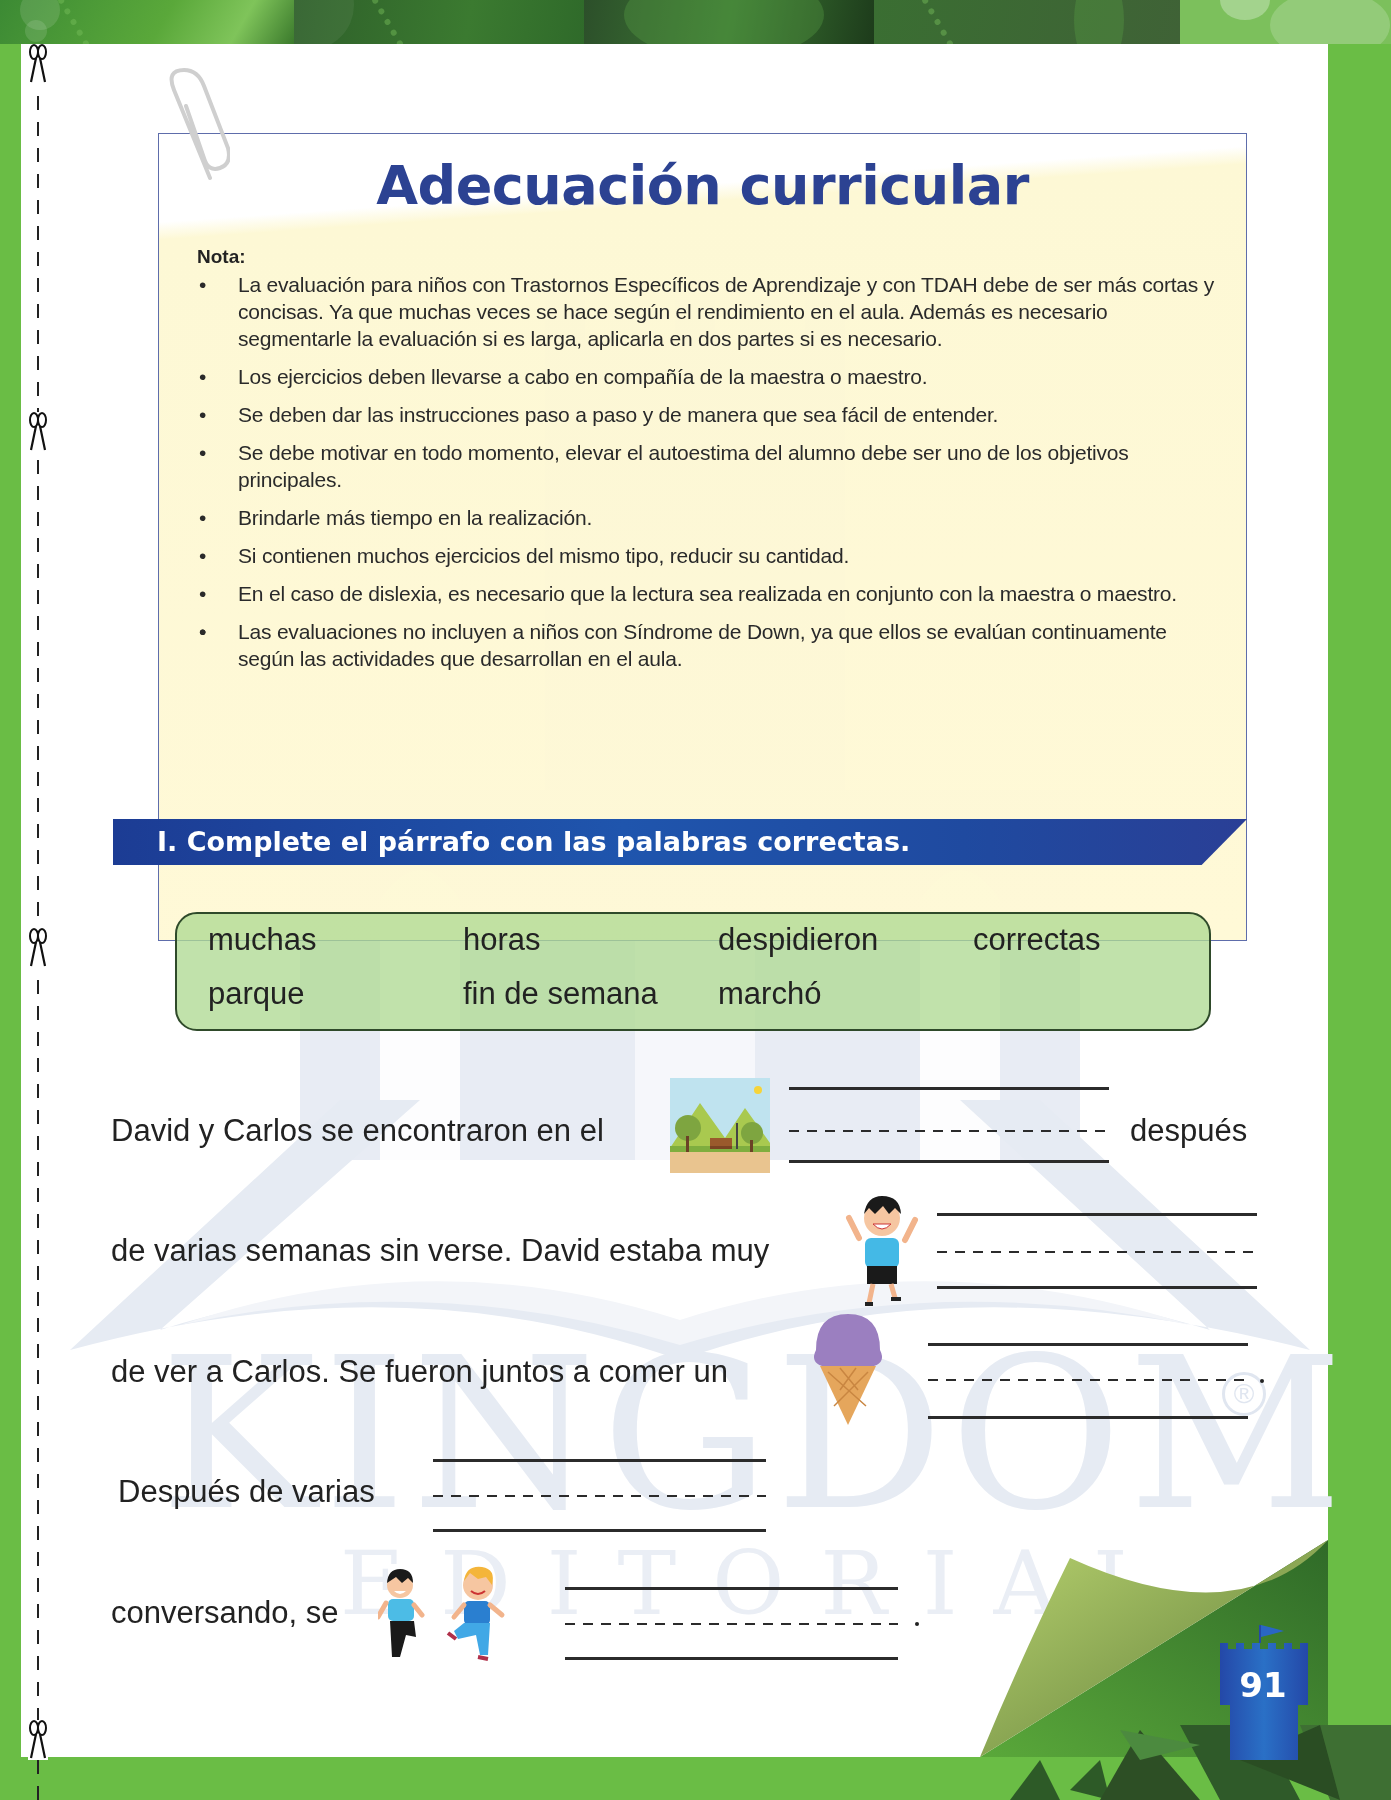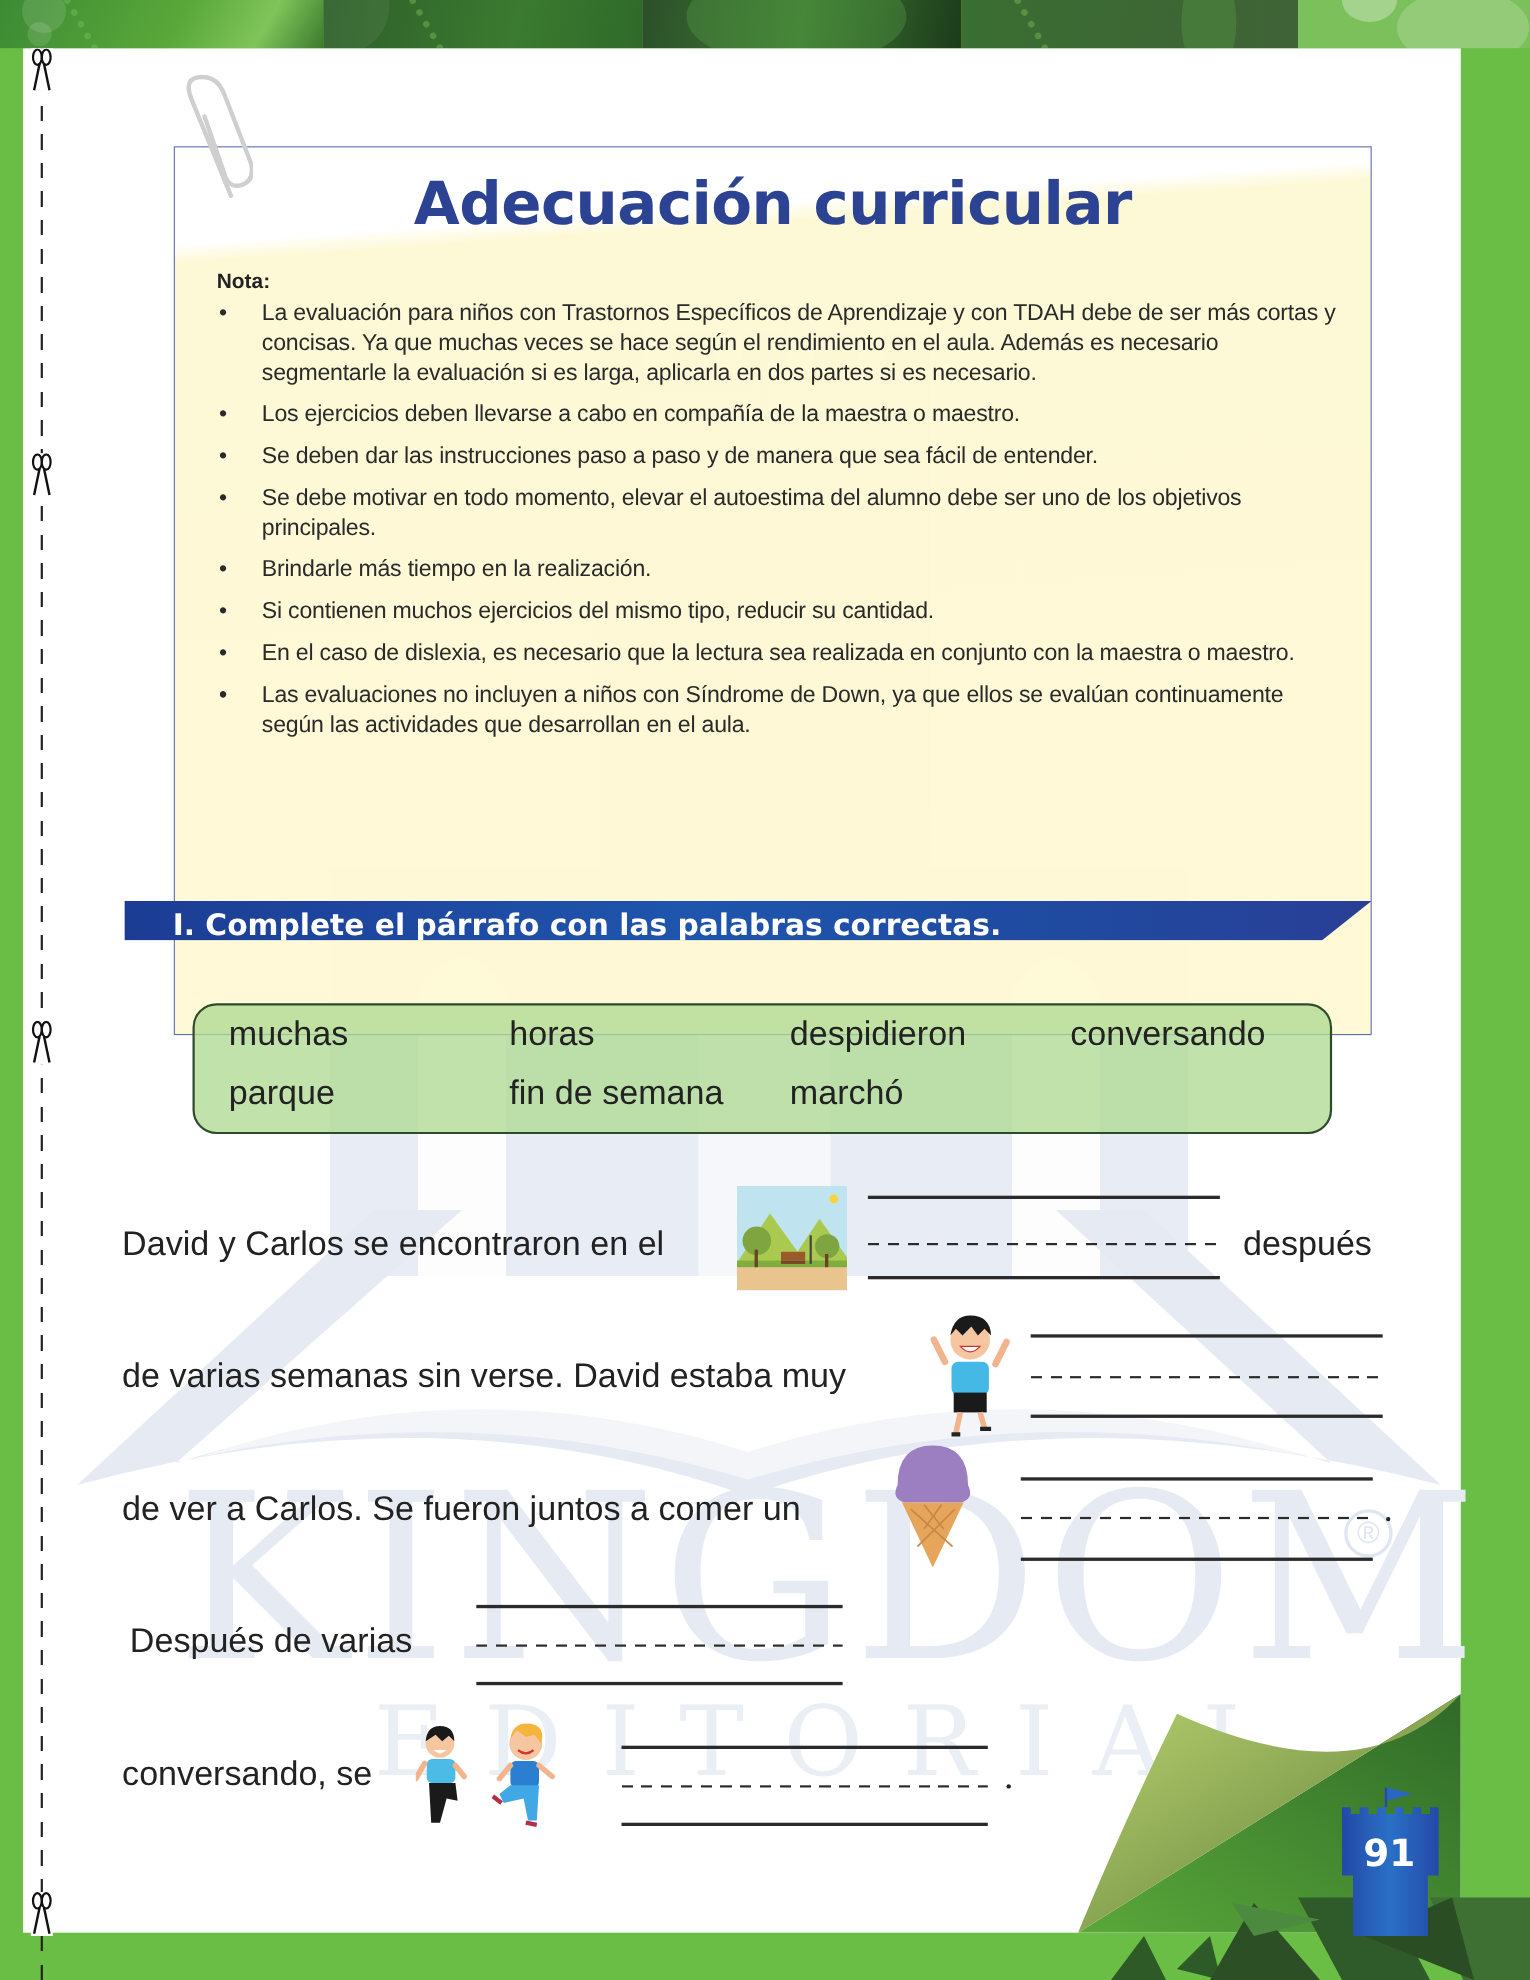--- a/index.html
+++ b/index.html
@@ -44,21 +44,21 @@
   
   .note-box { position: absolute; left: 158px; top: 133px; width: 1089px; height: 808px; border: 1px solid #5868a8; z-index: 2;
     background: linear-gradient(176deg, #ffffff 0%, #ffffff 10%, #fdf8d4 12%, #fff9d6 100%); opacity: 0.96; }
   .note-title { position: absolute; left: 0; top: 20px; width: 100%; text-align: center; font-family: "DejaVu Sans", sans-serif; font-weight: bold; font-size: 54px; color: #243b8e; letter-spacing: -0.5px; }
   .note-label { position: absolute; left: 38px; top: 112px; font-size: 19px; font-weight: bold; color: #1a1a1a; font-family: "Liberation Sans", sans-serif; }
   .note-list { position: absolute; left: 38px; top: 137px; width: 1020px; list-style: none; }
   .note-list li { position: relative; padding-left: 41px; font-family: "Liberation Sans", sans-serif; font-size: 21px; line-height: 27px; color: #222; margin-bottom: 11px; letter-spacing: -0.2px; }
   .note-list li .bullet { position: absolute; left: 2px; top: 0; }
 
   
-  .section-header { position: absolute; left: 113px; top: 819px; width: 1134px; height: 36px; z-index: 2;
+  .section-header { position: absolute; left: 113px; top: 819px; width: 1134px; height: 46px; z-index: 2;
     background: linear-gradient(90deg, #1c3c94 0%, #1f55ad 45%, #1f4aa0 75%, #2a3f96 100%);
     clip-path: polygon(0 0, 100% 0, 96% 100%, 0 100%); text-decoration: underline; }
   .section-title { position: absolute; left: 44px; top: 7px; font-family: "DejaVu Sans", sans-serif; font-weight: bold; font-size: 27px; color: #fff; letter-spacing: 0px; }
 
   
   .word-bank { position: absolute; left: 175px; top: 912px; width: 1036px; height: 119px; z-index: 2;
     background: rgba(176, 218, 148, 0.78); border: 2px solid #2f4a2a; border-radius: 22px; }
   .word { position: absolute; font-family: "Liberation Sans", sans-serif; font-size: 31px; color: #222; }
 
   
@@ -186,21 +186,21 @@
 </div>
 
 <div class="section-header">
   <div class="section-title">I. Complete el párrafo con las palabras correctas.</div>
 </div>
 
 <div class="word-bank">
   <span class="word" style="left:31px;top:8px;">muchas</span>
   <span class="word" style="left:286px;top:8px;">horas</span>
   <span class="word" style="left:541px;top:8px;">despidieron</span>
-  <span class="word" style="left:796px;top:8px;">conversando</span>
+  <span class="word" style="left:796px;top:8px;">correctas</span>
   <span class="word" style="left:31px;top:62px;">parque</span>
   <span class="word" style="left:286px;top:62px;">fin de semana</span>
   <span class="word" style="left:541px;top:62px;">marchó</span>
 </div>
 
 <div class="ex-text" style="left:111px;top:1113px;">David y Carlos se encontraron en el</div>
 <svg class="illus" style="left:670px;top:1078px;" width="100" height="95" viewBox="0 0 100 95">
   <rect width="100" height="95" fill="#bfe3ef"></rect>
   <polygon points="0,70 30,25 55,60 75,30 100,65 100,95 0,95" fill="#a9c94f"></polygon>
   <rect x="0" y="72" width="100" height="23" fill="#e9c48f"></rect>

